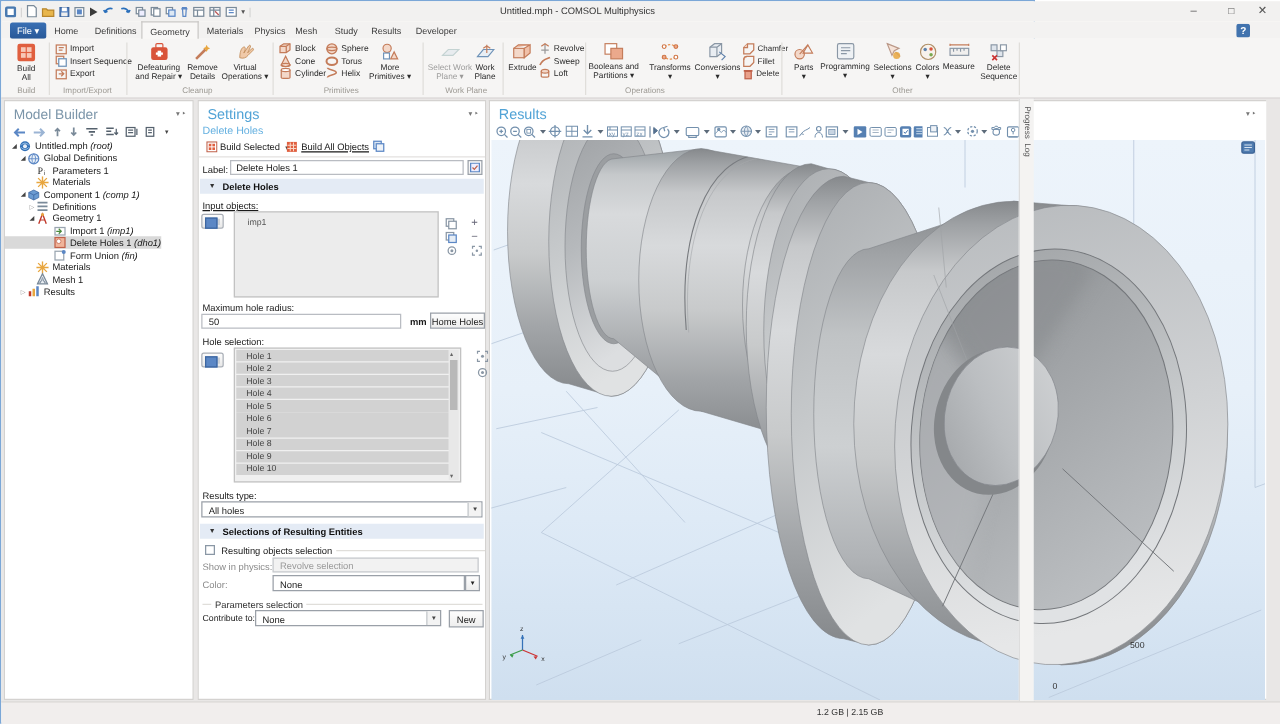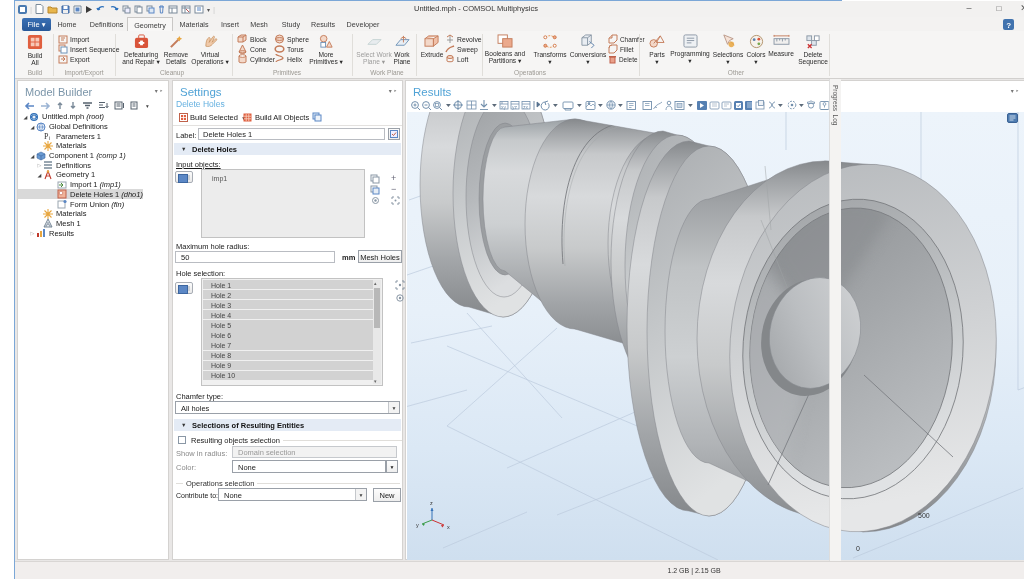--- a/index.html
+++ b/index.html
@@ -1,17 +1,17 @@
 <!DOCTYPE html>
 <html><head>
 <meta charset="utf-8">
 <style>
 *{margin:0;padding:0;box-sizing:border-box;}
 html,body{width:1024px;height:579px;overflow:hidden;font-family:"Liberation Sans",sans-serif;}
-.win{position:absolute;left:14px;top:0;width:828px;height:579px;background:#fff;border:1px solid #7ba7d7;}
+.win{position:absolute;left:0;top:0;width:828px;height:579px;background:#fff;border:1px solid #7ba7d7;}
 .abs{position:absolute;}
 
 .titlebar{position:absolute;left:0;top:0;width:1024px;height:16px;background:#f2f1f0;}
 .title-text{position:absolute;left:0;top:3px;width:922px;text-align:center;font-size:7.5px;color:#333;}
 .wbtn{position:absolute;top:0;height:16px;width:30px;color:#555;font-size:9px;text-align:center;line-height:15px;}
 .qat{position:absolute;left:3px;top:2px;height:12px;display:flex;gap:3px;align-items:center;}
 
 .tabs{position:absolute;left:0;top:16px;width:1024px;height:14px;background:#f3f2f1;}
 .filebtn{position:absolute;left:7px;top:1px;width:29px;height:13px;background:linear-gradient(#3a70b4,#285898);border-radius:2px;color:#fff;font-size:7.5px;text-align:center;line-height:13px;}
 .tab{position:absolute;top:0px;height:14px;font-size:7.2px;color:#3b3b3b;line-height:15px;text-align:center;}
@@ -128,21 +128,21 @@
     <div class="wbtn" style="right:55px;">–</div>
     <div class="wbtn" style="right:25px;font-size:8px;">□</div>
     <div class="wbtn" style="right:0px;">✕</div>
   </div>
   <div class="tabs">
     <div class="filebtn">File ▾</div>
     <div class="tab" style="left:40px;width:24px;">Home</div>
     <div class="tab" style="left:71px;width:41px;">Definitions</div>
     <div class="tab sel" style="left:112px;width:46px;">Geometry</div>
     <div class="tab" style="left:161px;width:36px;">Materials</div>
-    <div class="tab" style="left:200px;width:30px;">Insert</div>
+    <div class="tab" style="left:200px;width:30px;">Physics</div>
     <div class="tab" style="left:232px;width:24px;">Mesh</div>
     <div class="tab" style="left:262px;width:28px;">Study</div>
     <div class="tab" style="left:294px;width:28px;">Results</div>
     <div class="tab" style="left:330px;width:36px;">Developer</div>
     <svg class="abs" style="left:988px;top:2px;" width="11" height="11" viewBox="0 0 11 11">
         <rect x="0" y="0" width="11" height="11" rx="2" fill="#4173ae"></rect>
         <text x="3.2" y="8.5" font-size="8" fill="#fff" font-weight="bold">?</text>
       </svg>
   </div>
   <div class="ribbon" id="ribbon">
@@ -463,21 +463,21 @@
         <svg class="abs" style="left:6px;top:32px;" width="9" height="9" viewBox="0 0 9 9">
             <rect x="0.5" y="0.5" width="8" height="8" fill="#fff" stroke="#c0614a"></rect>
             <path d="M2 2h5v5H2z" fill="#e05f3f"></path>
             <path d="M4.5 2v5M2 4.5h5" stroke="#fff" stroke-width=".8"></path>
           </svg>
         <div class="slabel" style="left:17px;top:32px;">Build Selected &nbsp;<span style="font-size:5.5px;color:#444;">▾</span></div>
         <svg class="abs" style="left:70px;top:32px;" width="9" height="9" viewBox="0 0 9 9">
             <rect x="0.5" y="0.5" width="8" height="8" fill="#e05f3f"></rect>
             <path d="M3.2 1v7M5.8 1v7M1 3.2h7M1 5.8h7" stroke="#f8d8c8" stroke-width=".8"></path>
           </svg>
-        <div class="slabel" style="left:82px;top:32px;">Build All Objects</div>
+        <div class="slabel" style="left:82px;top:32px;text-decoration:underline;">Build All Objects</div>
         <svg class="abs" style="left:139px;top:31px;" width="10" height="10" viewBox="0 0 10 10">
             <rect x="1" y="1" width="6" height="6" fill="#dde8f4" stroke="#5b87c5"></rect>
             <rect x="3" y="3" width="6" height="6" fill="#eef3f9" stroke="#5b87c5"></rect>
           </svg>
         <div class="abs" style="left:0px;top:44px;width:229px;height:1px;background:#e3e1df;"></div>
         <div class="slabel" style="left:3px;top:50px;">Label:</div>
         <div class="input" style="left:25px;top:47px;width:187px;height:12px;line-height:12px;padding-left:4px;">Delete Holes 1</div>
         <div class="btn" style="left:215px;top:47px;width:12px;height:12px;"><svg width="8" height="8" viewBox="0 0 8 8" style="margin-top:1px;">
               <rect x="0.5" y="0.5" width="7" height="7" fill="#eef" stroke="#5b87c5"></rect>
               <path d="M2 4l1.5 1.5L6 2.5" stroke="#c0614a" fill="none"></path>
@@ -505,21 +505,21 @@
           </svg>
         <div class="abs" style="left:218px;top:93px;font-size:9px;color:#667;line-height:8px;">+</div>
         <div class="abs" style="left:218px;top:104px;font-size:9px;color:#667;line-height:8px;">−</div>
         <svg class="abs" style="left:218px;top:115px;" width="9" height="9" viewBox="0 0 9 9">
             <path d="M1 3V1h2M6 1h2v2M8 6v2H6M3 8H1V6" fill="none" stroke="#8a97a5"></path>
             <circle cx="4.5" cy="4.5" r="1" fill="#8a97a5"></circle>
           </svg>
         <div class="slabel" style="left:3px;top:161px;">Maximum hole radius:</div>
         <div class="input" style="left:2px;top:170px;width:160px;height:12px;line-height:12px;padding-left:5px;">50</div>
         <div class="slabel" style="left:169px;top:172px;font-weight:bold;">mm</div>
-        <div class="btn" style="left:185px;top:169px;width:44px;height:13px;line-height:13px;">Mesh Holes</div>
+        <div class="btn" style="left:185px;top:169px;width:44px;height:13px;line-height:13px;">Home Holes</div>
         <div class="slabel" style="left:3px;top:188px;">Hole selection:</div>
         <div class="togglebtn" style="left:2px;top:201px;"></div>
         <div class="listbox" style="left:28px;top:197px;width:182px;height:108px;background:#f0f0f0;">
           <div class="abs" style="left:1px;top:1px;right:9px;font-size:7px;color:#333;">
             <div style="height:9.2px;background:#d2d2d2;margin-bottom:0.9px;padding:0.5px 0 0 8px;line-height:9px;color:#444;">Hole 1</div>
             <div style="height:9.2px;background:#d2d2d2;margin-bottom:0.9px;padding:0.5px 0 0 8px;line-height:9px;color:#444;">Hole 2</div>
             <div style="height:9.2px;background:#d2d2d2;margin-bottom:0.9px;padding:0.5px 0 0 8px;line-height:9px;color:#444;">Hole 3</div>
             <div style="height:9.2px;background:#d2d2d2;margin-bottom:0.9px;padding:0.5px 0 0 8px;line-height:9px;color:#444;">Hole 4</div>
             <div style="height:9.2px;background:#d2d2d2;margin-bottom:0.9px;padding:0.5px 0 0 8px;line-height:9px;color:#444;">Hole 5</div>
             <div style="height:9.2px;background:#d2d2d2;margin-bottom:0.9px;padding:0.5px 0 0 8px;line-height:9px;color:#444;">Hole 6</div>
@@ -535,36 +535,36 @@
           </div>
         </div>
         <svg class="abs" style="left:222px;top:199px;" width="10" height="10" viewBox="0 0 10 10">
             <path d="M1 3V1h2M7 1h2v2M9 7v2H7M3 9H1V7" fill="none" stroke="#8a97a5"></path>
             <circle cx="5" cy="5" r="1.2" fill="#8a97a5"></circle>
           </svg>
         <svg class="abs" style="left:222px;top:212px;" width="10" height="10" viewBox="0 0 10 10">
             <circle cx="5" cy="5" r="3.2" fill="none" stroke="#8a97a5"></circle>
             <circle cx="5" cy="5" r="1.2" fill="#8a97a5"></circle>
           </svg>
-        <div class="slabel" style="left:3px;top:311px;">Chamfer type:</div>
+        <div class="slabel" style="left:3px;top:311px;">Results type:</div>
         <div class="combo" style="left:2px;top:320px;width:225px;height:13px;line-height:13px;padding-left:5px;">All holes<span class="arr" style="line-height:13px;">▼</span></div>
         <div class="sband" style="top:338px;">
             <span class="tri">▼</span>
             <span class="btxt">Selections of Resulting Entities</span>
           </div>
         <div class="abs" style="left:5px;top:355px;width:8px;height:8px;background:#fff;border:1px solid #8a97a5;"></div>
         <div class="slabel" style="left:18px;top:355px;">Resulting objects selection</div>
         <div class="abs" style="left:110px;top:359px;width:119px;height:1px;background:#e0deda;"></div>
-        <div class="slabel" style="left:3px;top:368px;color:#8a8a8a;">Show in radius:</div>
-        <div class="combo" style="left:59px;top:365px;width:165px;height:12px;line-height:12px;padding-left:5px;background:#f2f2f2;color:#999;border-color:#c6c9cd;">Domain selection</div>
+        <div class="slabel" style="left:3px;top:368px;color:#8a8a8a;">Show in physics:</div>
+        <div class="combo" style="left:59px;top:365px;width:165px;height:12px;line-height:12px;padding-left:5px;background:#f2f2f2;color:#999;border-color:#c6c9cd;">Revolve selection</div>
         <div class="slabel" style="left:3px;top:382px;color:#8a8a8a;">Color:</div>
         <div class="combo" style="left:59px;top:379px;width:154px;height:13px;line-height:13px;padding-left:5px;">None</div>
         <div class="btn" style="left:213px;top:379px;width:12px;height:13px;font-size:5px;line-height:13px;">▼</div>
         <div class="abs" style="left:3px;top:402px;width:224px;height:1px;background:#e0deda;"></div>
-        <div class="abs" style="left:10px;top:398px;background:#fff;padding:0 3px;font-size:7.5px;color:#333;">Operations selection</div>
+        <div class="abs" style="left:10px;top:398px;background:#fff;padding:0 3px;font-size:7.5px;color:#333;">Parameters selection</div>
         <div class="slabel" style="left:3px;top:411px;font-size:7px;">Contribute to:</div>
         <div class="combo" style="left:45px;top:407px;width:149px;height:13px;line-height:13px;padding-left:5px;">None<span class="arr" style="line-height:13px;">▼</span></div>
         <div class="btn" style="left:200px;top:407px;width:28px;height:14px;line-height:14px;">New</div>
       </div>
     </div>
     <div class="panel" style="left:390px;width:622px;border-right:none;" id="gfxpanel">
       <div class="phead" style="color:#51a3d6;">Results</div>
       <div class="pcollapse" style="right:8px;">▾ ‣</div>
       <div class="gfx-toolbar" id="gfxtool">
         <svg width="230" height="13" viewBox="0 0 230 13">

